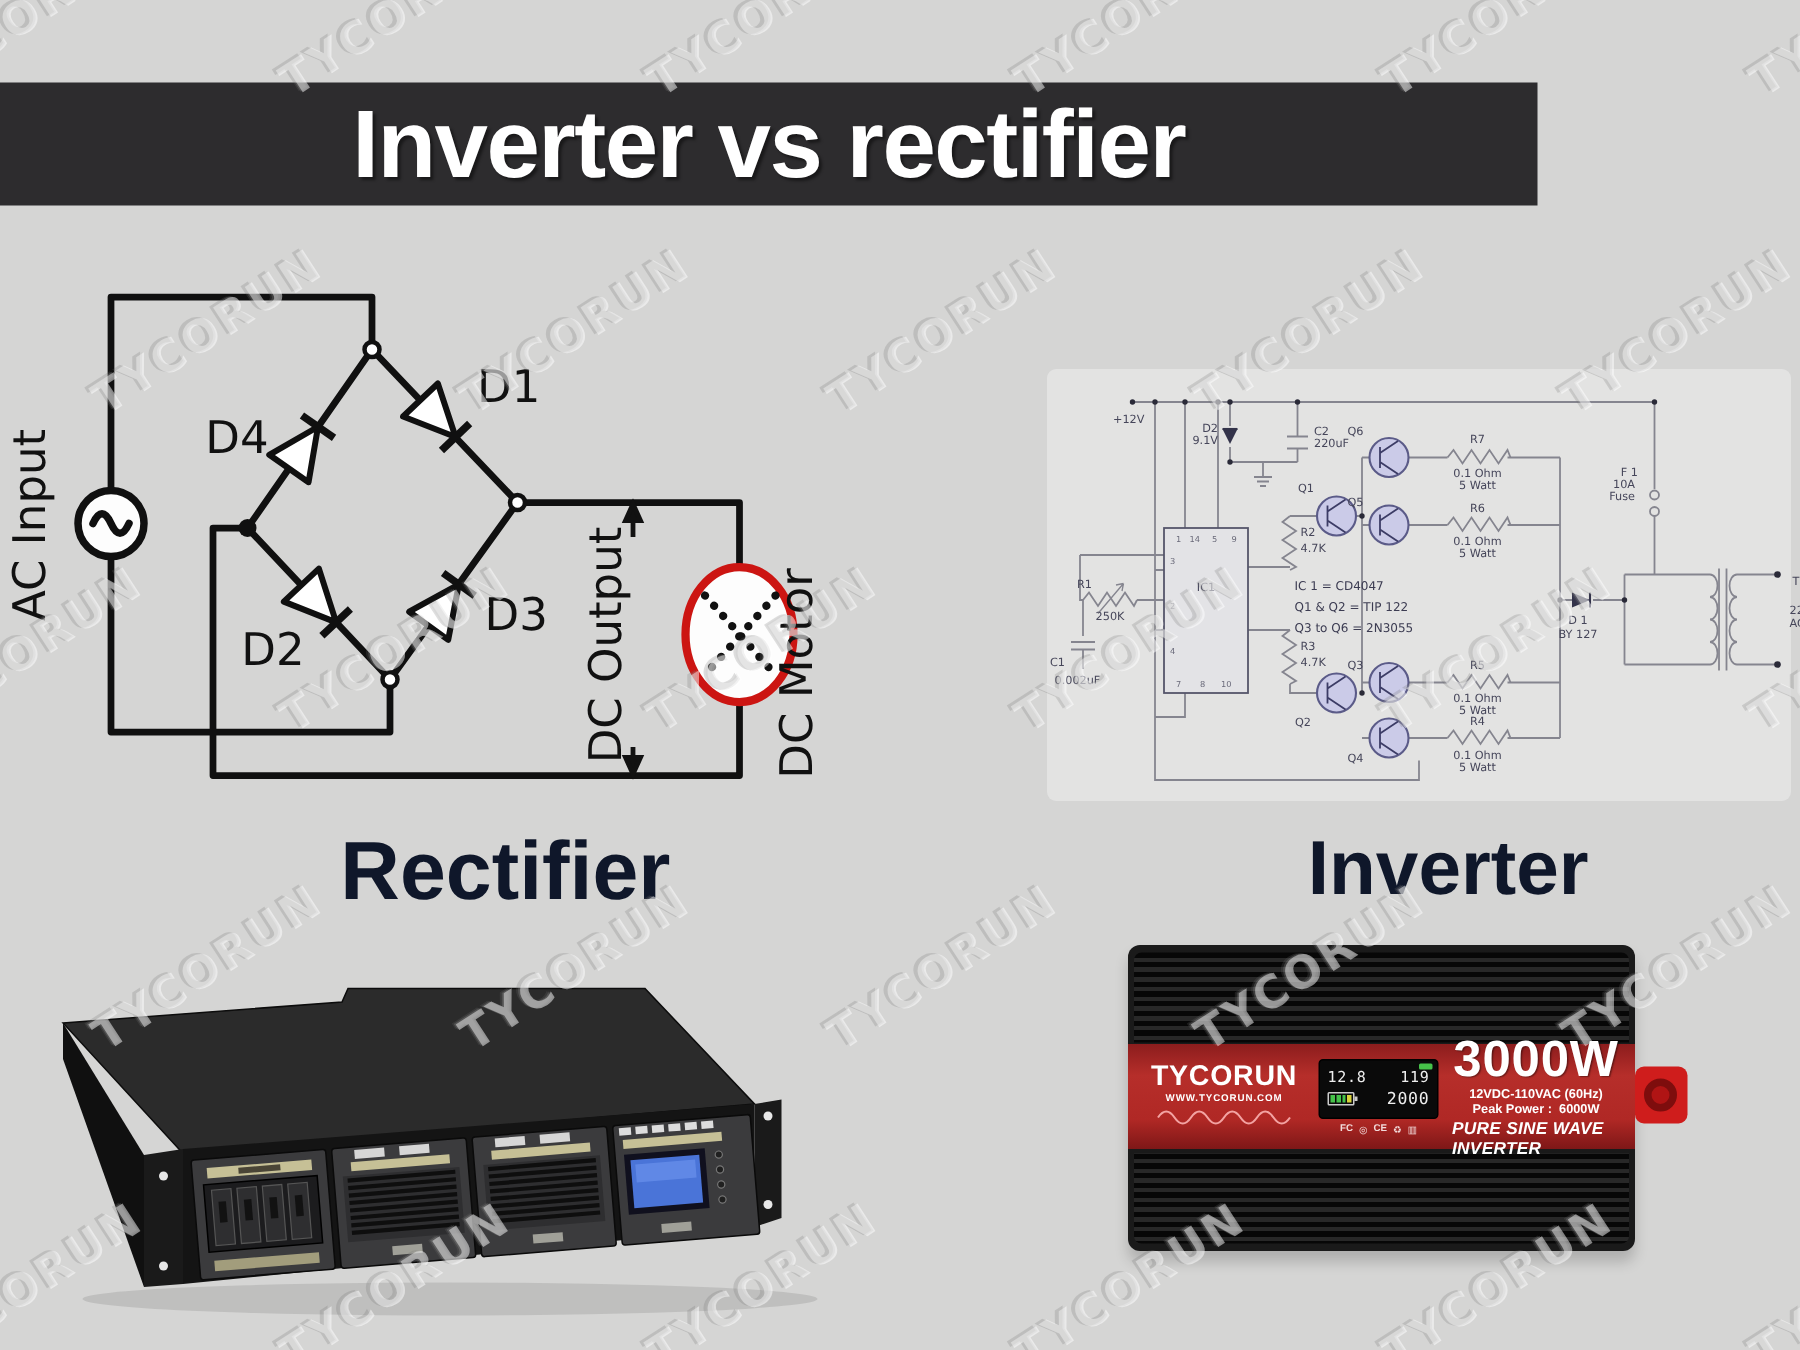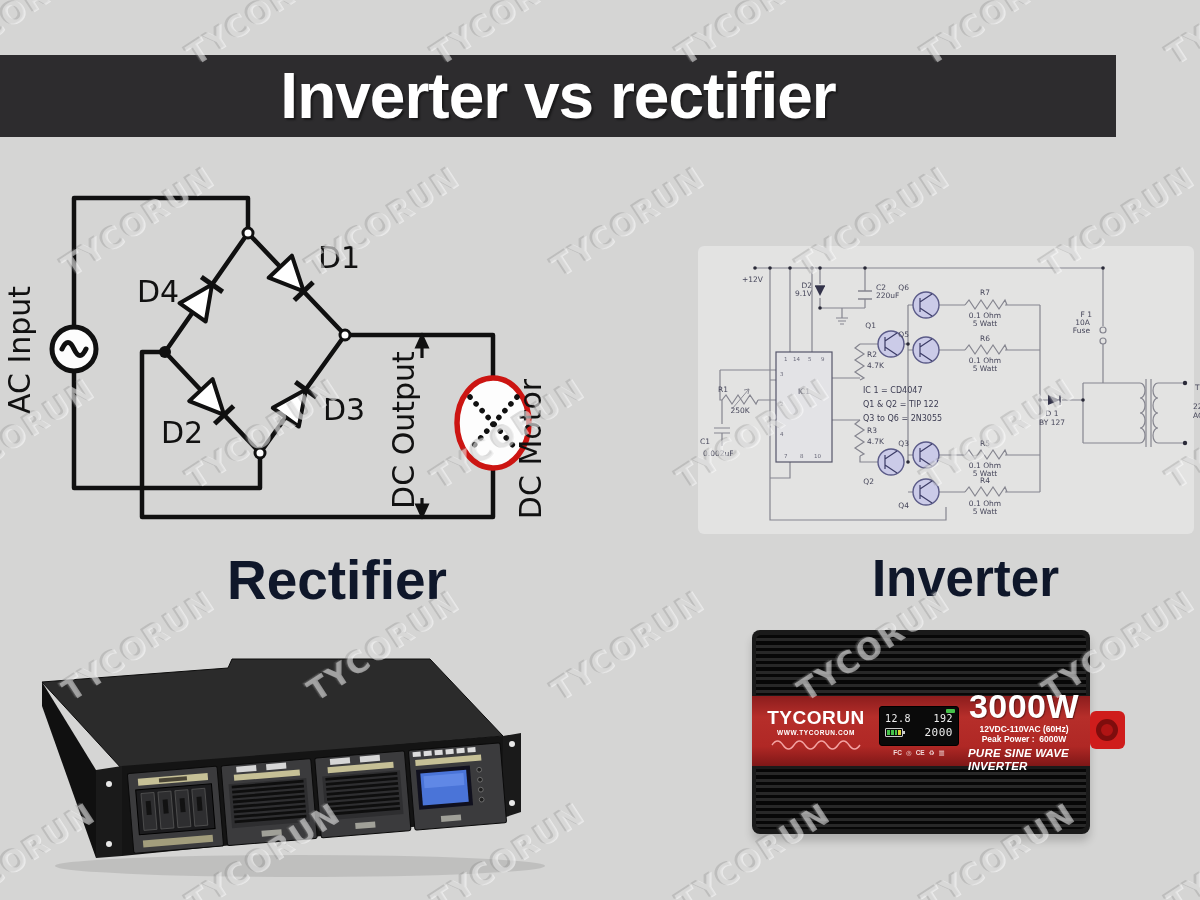--- a/index.html
+++ b/index.html
@@ -12,21 +12,21 @@
   #wm-layer{position:absolute;inset:0;z-index:50;pointer-events:none;}
   .wm{
     position:absolute;transform:rotate(-33deg);
     font:bold 30px "DejaVu Sans",sans-serif;letter-spacing:2px;
     color:rgba(190,190,190,0.20);
     text-shadow:1px 1px 0 rgba(255,255,255,0.5),-1px -1px 0 rgba(110,110,110,0.22);
     white-space:nowrap;
   }
   
   .banner{
-    position:absolute;left:0;top:55px;width:1116px;height:82px;
+    position:absolute;left:0;top:55px;width:1025px;height:82px;
     background:#2d2c2e;z-index:2;display:flex;align-items:center;justify-content:center;
   }
   .banner-text{
     color:#fff;font-size:64px;font-weight:600;letter-spacing:-1px;
     text-shadow:2px 2px 2px rgba(0,0,0,0.45);
   }
   
   .caption{
     position:absolute;z-index:10;text-align:right;font-weight:600;color:#0f172a;
     font-family:Liberation Sans, sans-serif;
@@ -409,21 +409,21 @@
       <div class="website">WWW.TYCORUN.COM</div>
       <svg width="92" height="18" viewBox="0 0 92 18">
         <path d="M 2 9 q 5.5 -8 11 0 t 11 0 t 11 0 t 11 0 t 11 0 t 11 0 t 11 0 t 11 0" fill="none" stroke="rgba(255,185,185,0.85)" stroke-width="1.4"></path>
       </svg>
     </div>
     <div class="disp-block">
       <div class="lcd">
         <div class="mini-batt"></div>
         <div class="lcd-row">
           <span class="lcd-num">12.8</span>
-          <span class="lcd-num">192</span>
+          <span class="lcd-num">119</span>
         </div>
         <div class="lcd-row">
           <span class="batt">
               <b></b>
               <b></b>
               <b></b>
               <b class="y"></b>
             </span>
           <span class="lcd-num big">2000</span>
         </div>

